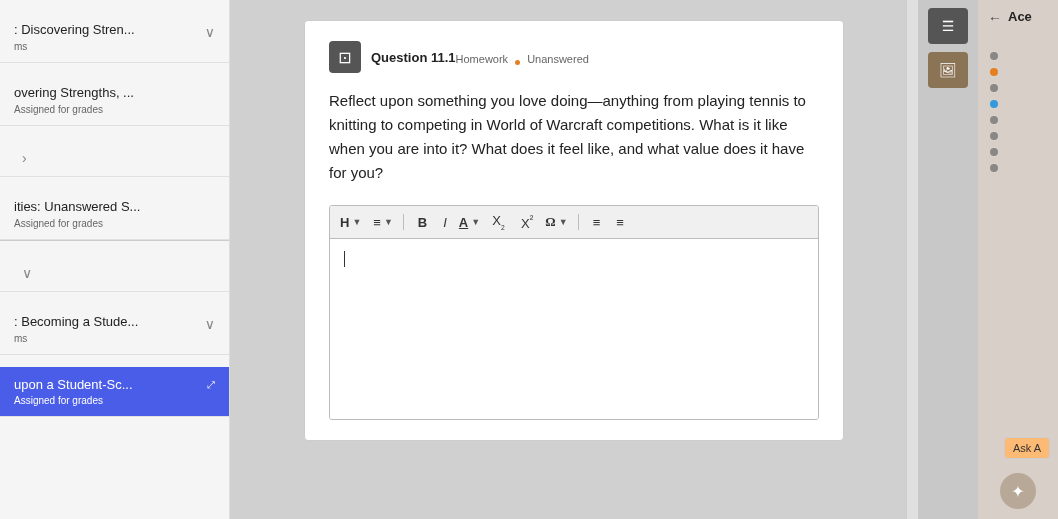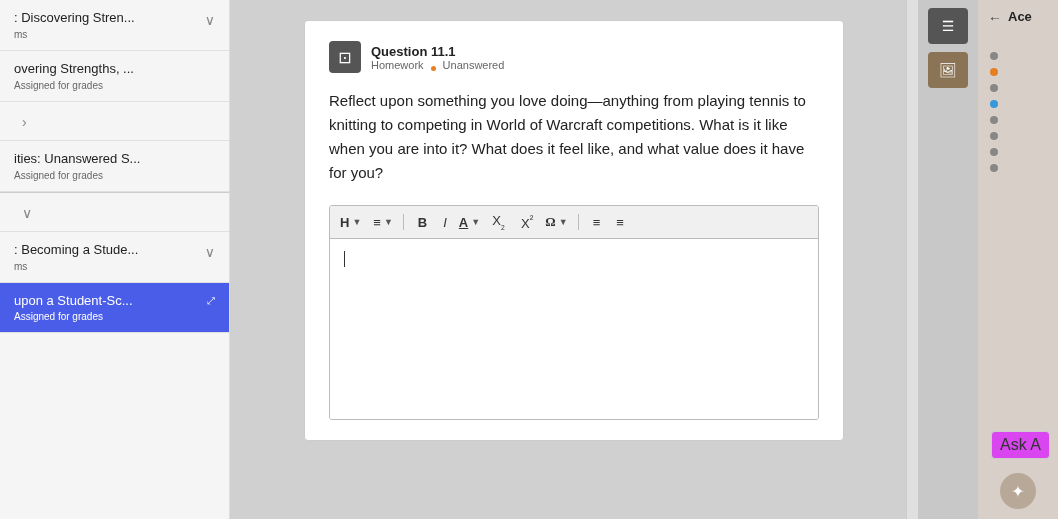--- a/index.html
+++ b/index.html
@@ -25,20 +25,21 @@
     }
 
     .sidebar-item {
       padding: 10px 14px;
       border-bottom: 1px solid #e0e0e0;
       display: flex;
       align-items: flex-start;
       justify-content: space-between;
       cursor: pointer;
       background: #f5f5f5;
+      margin-top: 12px;
     }
 
     .sidebar-item.active {
       background: #4a5de8;
       color: white;
     }
 
     .sidebar-item-content {
       flex: 1;
     }
@@ -119,21 +120,20 @@
       flex-shrink: 0;
     }
 
     .question-icon-inner {
       color: white;
       font-size: 16px;
     }
 
     .question-meta {
       display: flex;
-      flex-direction: column;
     }
 
     .question-number {
       font-size: 13px;
       font-weight: 600;
       color: #222;
     }
 
     .question-status {
       font-size: 11px;
@@ -304,25 +304,25 @@
       border-radius: 50%;
     }
 
     .dot.orange { background: #e67e22; }
     .dot.blue { background: #3498db; }
 
     .ask-btn {
       position: absolute;
       bottom: 60px;
       right: 8px;
-      background: #d946ef;
+      background: #fdba74;
       border: 1px solid #ccc;
       border-radius: 4px;
       padding: 4px 8px;
-      font-size: 16px;
+      font-size: 11px;
       color: #333;
       cursor: pointer;
       text-align: right;
     }
 
     .bottom-icon {
       position: absolute;
       bottom: 10px;
       left: 50%;
       transform: translateX(-50%);

